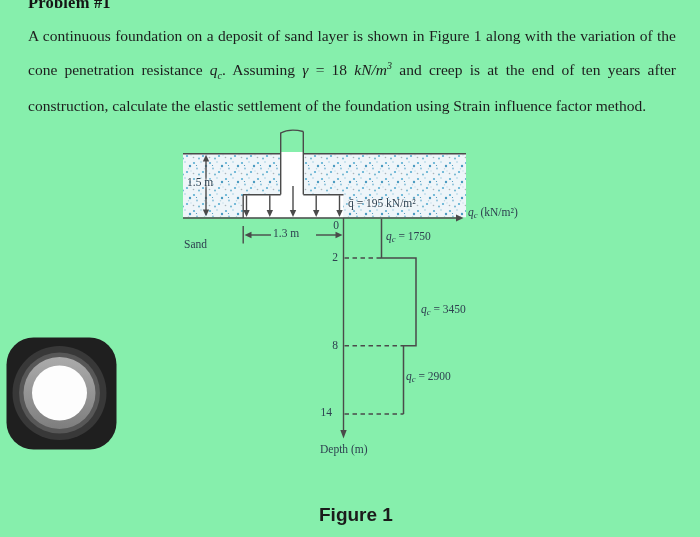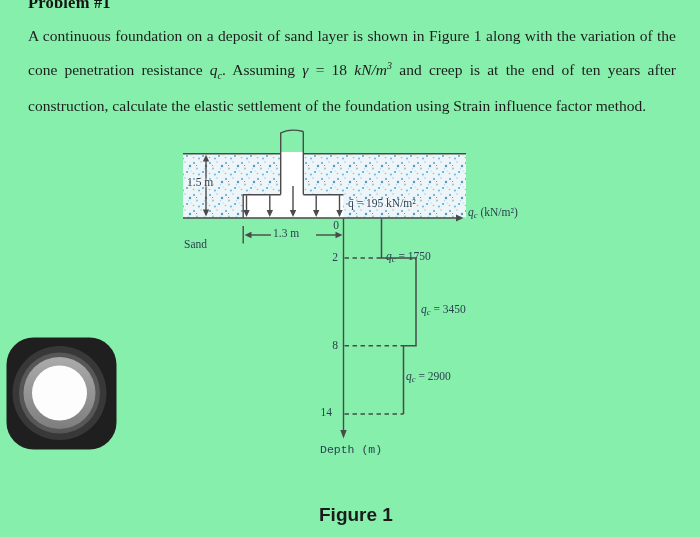--- a/index.html
+++ b/index.html
@@ -113,27 +113,27 @@
       <polygon points="340.3,430 346.7,430 343.5,438.5"></polygon>
     </g>
   </svg>
 
   <div class="flabel halo" style="left:187px;top:176px;"><span>1.5 m</span></div>
   <div class="flabel halo" style="left:348px;top:197px;"><span>q̄ = 195 kN/m²</span></div>
   <div class="flabel" style="left:468px;top:206px;"><i>q</i><sub>c</sub><span> (kN/m²)</span></div>
   <div class="flabel rt" style="left:324px;top:219px;width:15px;"><span>0</span></div>
   <div class="flabel" style="left:184px;top:238px;"><span>Sand</span></div>
   <div class="flabel" style="left:273px;top:227px;"><span>1.3 m</span></div>
-  <div class="flabel" style="left:386px;top:230px;margin-top:20px;"><i>q</i><sub>c</sub><span> = 1750</span></div>
+  <div class="flabel" style="left:386px;top:230px;"><i>q</i><sub>c</sub><span> = 1750</span></div>
   <div class="flabel rt" style="left:318px;top:251px;width:20px;"><span>2</span></div>
   <div class="flabel" style="left:421px;top:303px;"><i>q</i><sub>c</sub><span> = 3450</span></div>
   <div class="flabel rt" style="left:318px;top:339px;width:20px;"><span>8</span></div>
   <div class="flabel" style="left:406px;top:370px;"><i>q</i><sub>c</sub><span> = 2900</span></div>
   <div class="flabel rt" style="left:309px;top:406px;width:23px;"><span>14</span></div>
-  <div class="flabel" style="left:320px;top:443px;font-family:Liberation Mono, monospace;"><span>Depth (m)</span></div>
+  <div class="flabel" style="left:320px;top:443px;"><span>Depth (m)</span></div>
 
   <div class="fig-caption">Figure 1</div>
 
   <svg class="camera-icon" width="111" height="113" viewBox="0 0 111 113">
     <defs>
       <linearGradient id="lensring" x1="0" y1="0" x2="0" y2="1">
         <stop offset="0" stop-color="#ababab"></stop>
         <stop offset="1" stop-color="#7e7e7e"></stop>
       </linearGradient>
     </defs>

